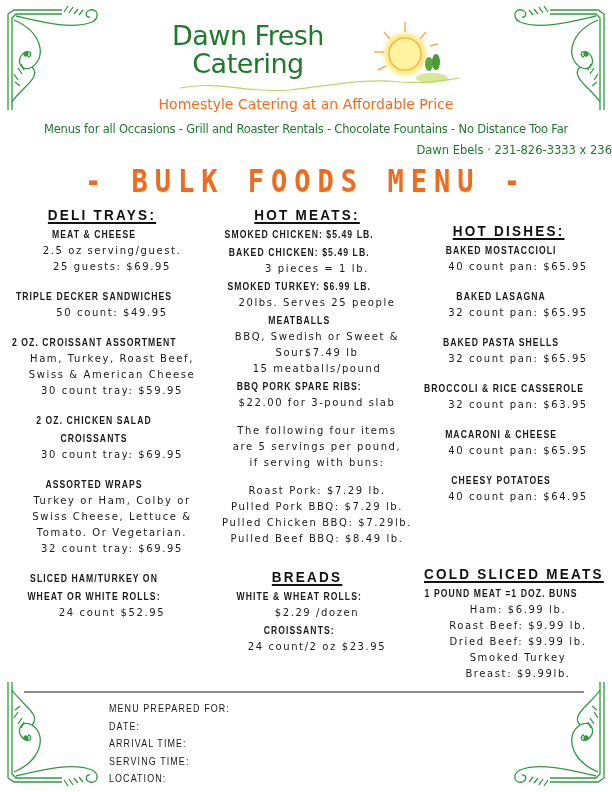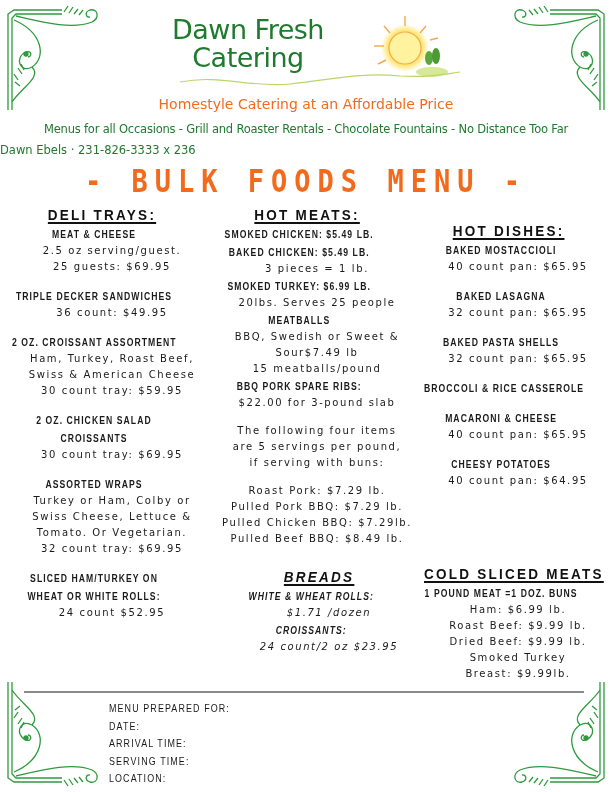--- a/index.html
+++ b/index.html
@@ -5,36 +5,36 @@
     html, body { margin: 0; padding: 0; background: #ffffff; }
     body { width: 612px; height: 792px; position: relative; overflow: hidden; font-family: "DejaVu Sans", sans-serif; color: #1a1a1a; }
 
     .corner { position: absolute; width: 105px; height: 108px; }
     .corner svg { width: 100%; height: 100%; }
     .corner.tl { left: 2px; top: 2px; }
     .corner.tr { right: 2px; top: 2px; transform: scaleX(-1); }
     .corner.bl { left: 2px; bottom: 2px; transform: scaleY(-1); }
     .corner.br { right: 2px; bottom: 2px; transform: scale(-1,-1); }
 
-    .logo { position: absolute; left: 160px; top: 6px; width: 300px; height: 86px; }
+    .logo { position: absolute; left: 160px; top: 12px; width: 300px; height: 86px; }
     .logo-text { position: absolute; left: 8px; top: 10px; font-family: "DejaVu Sans", sans-serif; color: #1f7a2e; font-size: 27px; line-height: 28px; text-align: center; width: 160px; letter-spacing: -0.5px; }
     .logo-text .l2 { display: block; }
     .sun { position: absolute; left: 210px; top: 8px; width: 80px; height: 70px; }
     .wave { position: absolute; left: 20px; top: 62px; width: 280px; height: 24px; }
 
     .tagline { position: absolute; top: 96px; left: 0; width: 612px; text-align: center; color: #f26b1d; font-size: 14px; }
     .services { position: absolute; top: 122px; left: 0; width: 612px; text-align: center; color: #1f7a2e; font-size: 11.5px; letter-spacing: -0.2px; }
-    .contact { position: absolute; top: 143px; left: 0; width: 612px; text-align: left; color: #1f7a2e; font-size: 11.5px; }
+    .contact { position: absolute; top: 143px; left: 0; width: 612px; text-align: right; color: #1f7a2e; font-size: 11.5px; }
     .menu-title { position: absolute; top: 166px; left: 0; width: 612px; text-align: center; color: #f26b1d; font-family: "DejaVu Sans Mono", monospace; font-weight: bold; font-size: 27px; letter-spacing: 7px; transform: scaleY(1.15); }
 
     .col { position: absolute; text-align: center; }
     .col.c1 { left: 12px; top: 206px; width: 200px; }
     .col.c2 { left: 218px; top: 206px; width: 198px; }
     .col.c3 { left: 424px; top: 222px; width: 188px; }
-    .col.c2b { left: 230px; top: 568px; width: 198px; font-style: italic; }
+    .col.c2b { left: 218px; top: 568px; width: 198px; }
     .col.c3b { left: 424px; top: 565px; width: 188px; }
 
     .sec-head { font-family: "Liberation Sans", sans-serif; font-weight: bold; font-size: 15px; letter-spacing: 2.5px; text-decoration: underline; text-underline-offset: 2px; text-decoration-thickness: 2px; margin: 0 0 2px 0; transform: scaleX(0.9); transform-origin: left; white-space: nowrap; color: #111; }
     .item-name { font-family: "Liberation Sans", sans-serif; font-weight: bold; font-size: 10.5px; letter-spacing: 1.3px; line-height: 18px; text-transform: uppercase; transform: scaleX(0.82); transform-origin: left; white-space: nowrap; color: #1a1a1a; }
     .item-line { font-family: "DejaVu Sans", sans-serif; font-size: 10px; letter-spacing: 1.6px; line-height: 16px; white-space: nowrap; color: #1a1a1a; }
     .gap { height: 12px; }
 
     .footer-rule { position: absolute; left: 24px; top: 691px; width: 560px; height: 2px; background: #8a8a8a; }
     .footer-form { position: absolute; left: 109px; top: 700px; }
     .footer-form .row { font-family: "Liberation Sans", sans-serif; font-size: 10.5px; letter-spacing: 1.3px; line-height: 17.5px; transform: scaleX(0.85); transform-origin: left; white-space: nowrap; color: #1a1a1a; }
@@ -128,21 +128,21 @@
 <div class="contact">Dawn Ebels · 231-826-3333 x 236</div>
 <div class="menu-title">- BULK FOODS MENU -</div>
 
 <div class="col c1">
   <div class="sec-head">DELI TRAYS:</div>
   <div class="item-name">MEAT &amp; CHEESE</div>
   <div class="item-line">2.5 oz serving/guest.</div>
   <div class="item-line">25 guests: $69.95</div>
   <div class="gap"></div>
   <div class="item-name">TRIPLE DECKER SANDWICHES</div>
-  <div class="item-line">36 count: $49.95</div>
+  <div class="item-line">50 count: $49.95</div>
   <div class="gap"></div>
   <div class="item-name">2 OZ. CROISSANT ASSORTMENT</div>
   <div class="item-line">Ham, Turkey, Roast Beef,</div>
   <div class="item-line">Swiss &amp; American Cheese</div>
   <div class="item-line">30 count tray: $59.95</div>
   <div class="gap"></div>
   <div class="item-name">2 OZ. CHICKEN SALAD</div>
   <div class="item-name">CROISSANTS</div>
   <div class="item-line">30 count tray: $69.95</div>
   <div class="gap"></div>
@@ -177,37 +177,38 @@
   <div class="gap"></div>
   <div class="item-line">Roast Pork: $7.29 lb.</div>
   <div class="item-line">Pulled Pork BBQ: $7.29 lb.</div>
   <div class="item-line">Pulled Chicken BBQ: $7.29lb.</div>
   <div class="item-line">Pulled Beef BBQ: $8.49 lb.</div>
 </div>
 
 <div class="col c2b">
   <div class="sec-head">BREADS</div>
   <div class="item-name">WHITE &amp; WHEAT ROLLS:</div>
-  <div class="item-line">$1.71 /dozen</div>
+  <div class="item-line">$2.29 /dozen</div>
   <div class="item-name">CROISSANTS:</div>
   <div class="item-line">24 count/2 oz $23.95</div>
 </div>
 
 <div class="col c3">
   <div class="sec-head">HOT DISHES:</div>
   <div class="item-name">BAKED MOSTACCIOLI</div>
   <div class="item-line">40 count pan: $65.95</div>
   <div class="gap"></div>
   <div class="item-name">BAKED LASAGNA</div>
   <div class="item-line">32 count pan: $65.95</div>
   <div class="gap"></div>
   <div class="item-name">BAKED PASTA SHELLS</div>
   <div class="item-line">32 count pan: $65.95</div>
   <div class="gap"></div>
   <div class="item-name">BROCCOLI &amp; RICE CASSEROLE</div>
+  <div class="item-line">32 count pan: $63.95</div>
   <div class="gap"></div>
   <div class="item-name">MACARONI &amp; CHEESE</div>
   <div class="item-line">40 count pan: $65.95</div>
   <div class="gap"></div>
   <div class="item-name">CHEESY POTATOES</div>
   <div class="item-line">40 count pan: $64.95</div>
 </div>
 
 <div class="col c3b">
   <div class="sec-head">COLD SLICED MEATS</div>

